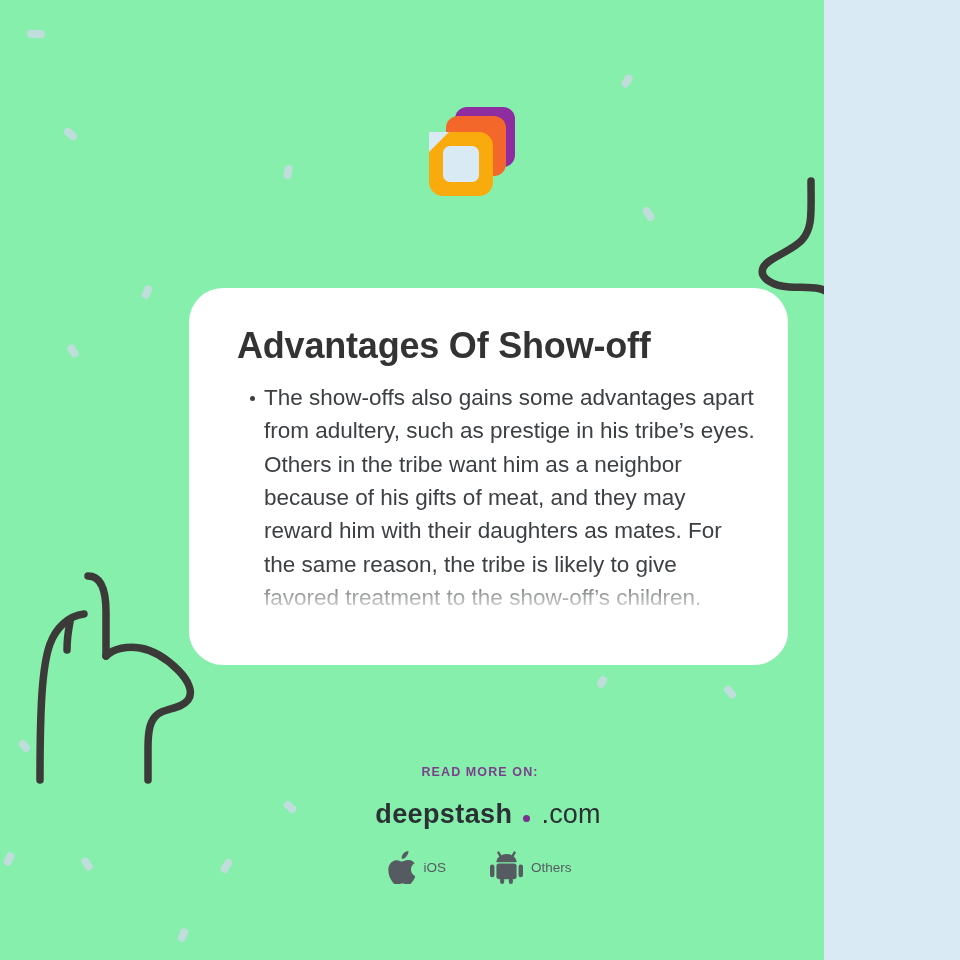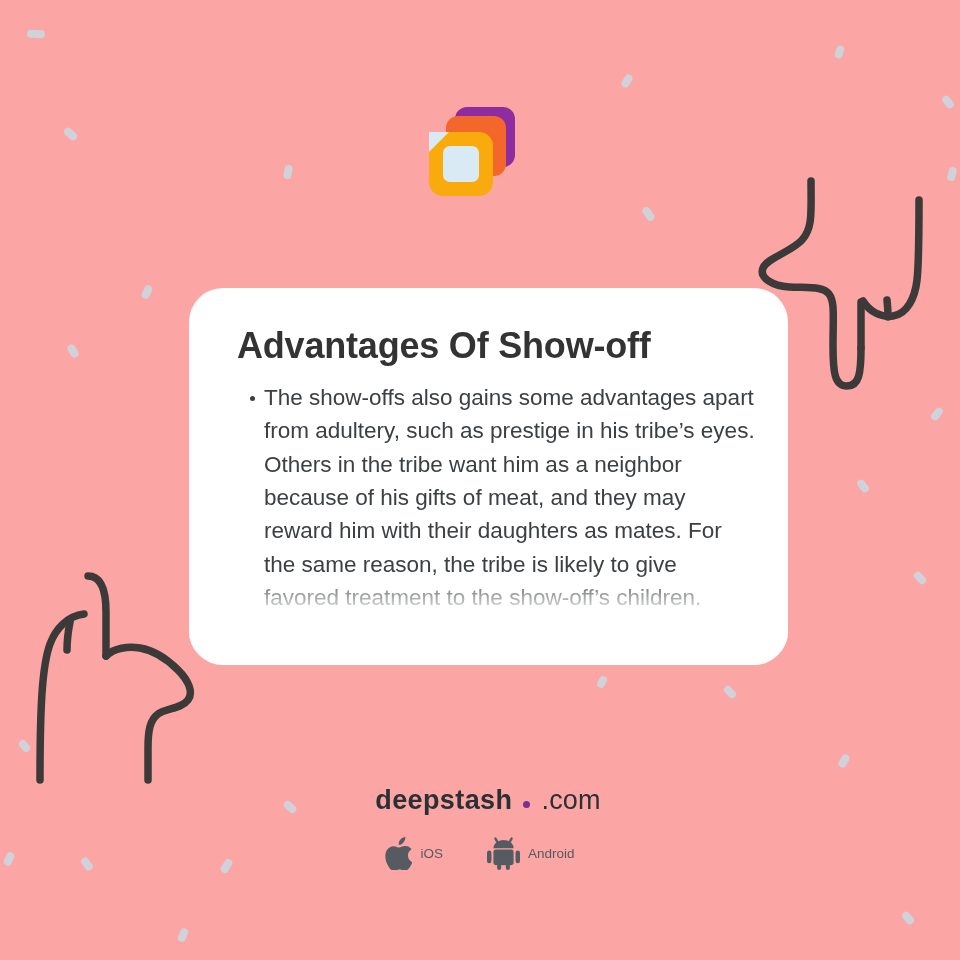--- a/index.html
+++ b/index.html
@@ -10,23 +10,23 @@
   body {
     width: 960px;
     height: 960px;
     overflow: hidden;
     font-family: "Liberation Sans", sans-serif;
     background: #daeaf4;
   }
 
   #stage {
     position: relative;
-    width: 960px;
+    width: 824px;
     height: 960px;
-    background: #fca5a5;
+    background: #86efac;
     overflow: hidden;
   }
 
   
   #confetti-layer {
     position: absolute;
     inset: 0;
     pointer-events: none;
   }
   .speck {
@@ -261,20 +261,21 @@
     <h1 id="card-title">Advantages Of Show-off</h1>
     <div id="card-body-wrap">
       <ul id="card-bullets">
         <li>The show-offs also gains some advantages apart from adultery, such as prestige in his tribe’s eyes. Others in the tribe want him as a neighbor because of his gifts of meat, and they may reward him with their daughters as mates. For the same reason, the tribe is likely to give favored treatment to the show-off’s children.</li>
       </ul>
       <div id="body-fade"></div>
     </div>
   </div>
 
   <div id="footer">
+    <p id="read-more-label">READ MORE ON:</p>
 
     <div id="brand">
       <span id="brand-name">deepstash</span>
       <span id="brand-dot"></span>
       <span id="brand-tld">.com</span>
     </div>
 
     <div id="store-badges">
 
       <div class="store-badge">
@@ -290,19 +291,19 @@
             <rect x="0" y="14" width="4.6" height="13" rx="2.3"></rect>
             <rect x="29.4" y="14" width="4.6" height="13" rx="2.3"></rect>
             <rect x="6.6" y="13" width="20.8" height="16" rx="2.6"></rect>
             <rect x="10.4" y="28" width="4.2" height="6" rx="2.1"></rect>
             <rect x="19.4" y="28" width="4.2" height="6" rx="2.1"></rect>
             <path d="M6.6 11.6C6.6 6.9 11.2 3.1 17 3.1s10.4 3.8 10.4 8.5z"></path>
             <rect x="8.4" y="0.2" width="2.4" height="6" rx="1.2" transform="rotate(-30 9.6 3.2)"></rect>
             <rect x="23.2" y="0.2" width="2.4" height="6" rx="1.2" transform="rotate(30 24.4 3.2)"></rect>
           </g>
         </svg>
-        <span class="badge-label">Android</span>
+        <span class="badge-label">Others</span>
       </div>
 
     </div>
   </div>
 
 </div>
 
 </body></html>

